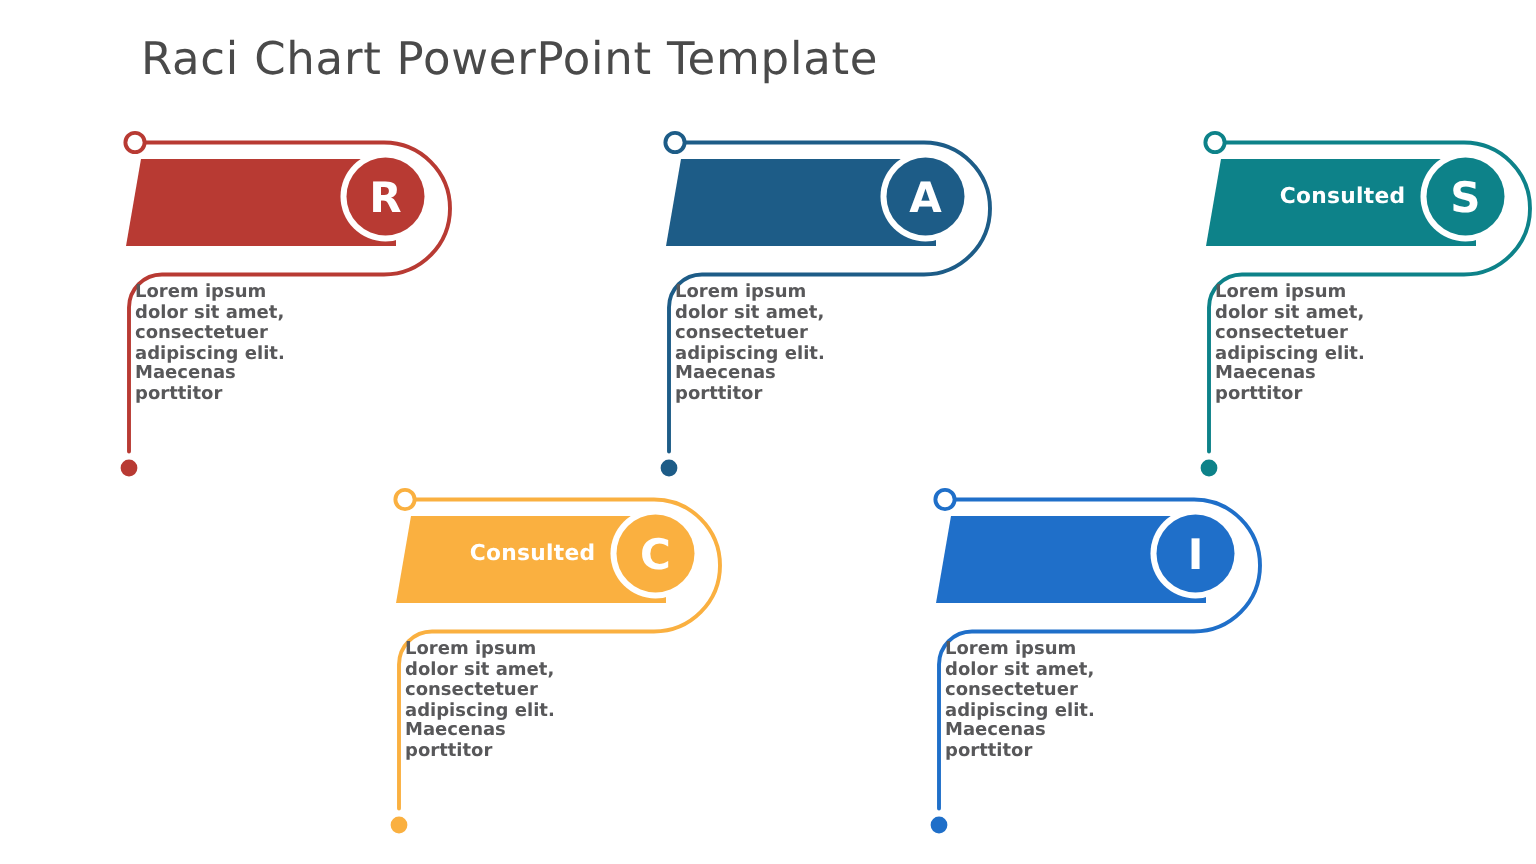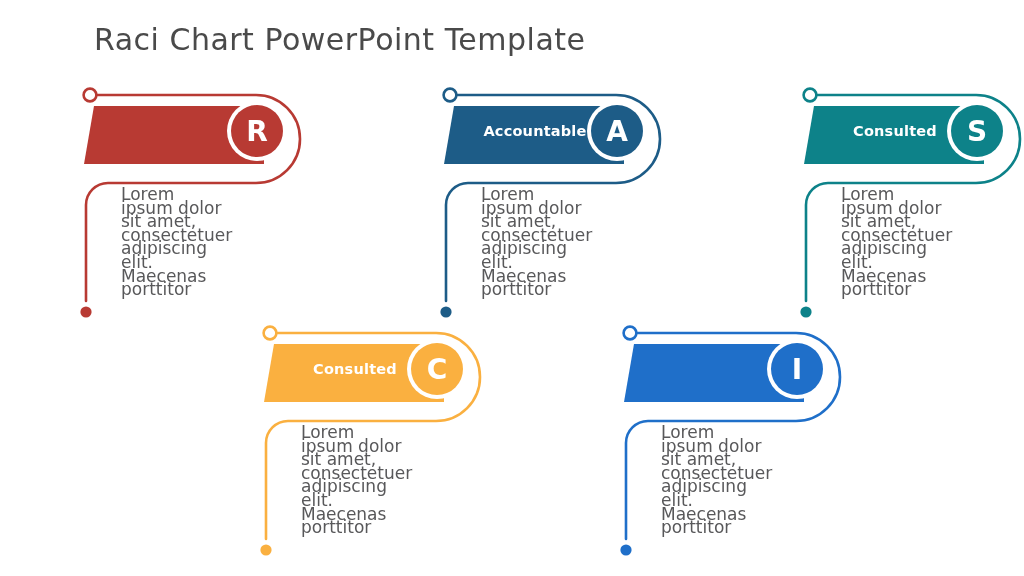--- a/index.html
+++ b/index.html
@@ -77,27 +77,28 @@
     justify-content: center;
     color: #ffffff;
     font-size: 28px;
     font-weight: bold;
     font-family: "DejaVu Sans", "Liberation Sans", sans-serif;
     pointer-events: none;
   }
 
   .desc-text {
     position: absolute;
-    left: 43px;
+    left: 12px;
     top: 102px;
     width: 105px;
-    font-size: 17px;
+    font-size: 12px;
     line-height: 13.6px;
     color: #58585a;
     font-family: "DejaVu Sans", "Liberation Sans", sans-serif;
+    font-weight: bold;
   }
 
   
   #item-responsible  { left: 78px;  top: 86px;  }
   #item-accountable  { left: 438px; top: 86px;  }
   #item-supportive   { left: 798px; top: 86px;  }
   #item-consulted    { left: 258px; top: 324px; }
   #item-informed     { left: 618px; top: 324px; }
 </style>
 </head>
@@ -126,21 +127,20 @@
     <svg class="badge-svg" width="230" height="240" viewBox="0 0 230 240">
       <g>
         <path d="M 18 9 L 178 9 A 44 44 0 0 1 178 97 L 30 97 A 22 22 0 0 0 8 119 L 8 215" fill="none" stroke="#1d5c87" stroke-width="2.6" stroke-linecap="round"></path>
       </g>
       <path d="M 16 20 L 186 20 L 186 78 L 6 78 Z" fill="#1d5c87"></path>
       <circle cx="179" cy="45" r="30" fill="#ffffff"></circle>
       <circle cx="179" cy="45" r="26" fill="#1d5c87"></circle>
       <circle cx="12" cy="9" r="6.4" fill="#ffffff" stroke="#1d5c87" stroke-width="2.6"></circle>
       <circle cx="8" cy="226" r="5.6" fill="#1d5c87"></circle>
     </svg>
-    <div class="badge-label">Accountable</div>
     <div class="badge-letter">A</div>
     <div class="desc-text">Lorem ipsum dolor sit amet, consectetuer adipiscing elit. Maecenas porttitor</div>
   </div>
 
   <div class="raci-item" id="item-supportive">
     <svg class="badge-svg" width="230" height="240" viewBox="0 0 230 240">
       <g>
         <path d="M 18 9 L 178 9 A 44 44 0 0 1 178 97 L 30 97 A 22 22 0 0 0 8 119 L 8 215" fill="none" stroke="#0d8289" stroke-width="2.6" stroke-linecap="round"></path>
       </g>
       <path d="M 16 20 L 186 20 L 186 78 L 6 78 Z" fill="#0d8289"></path>

